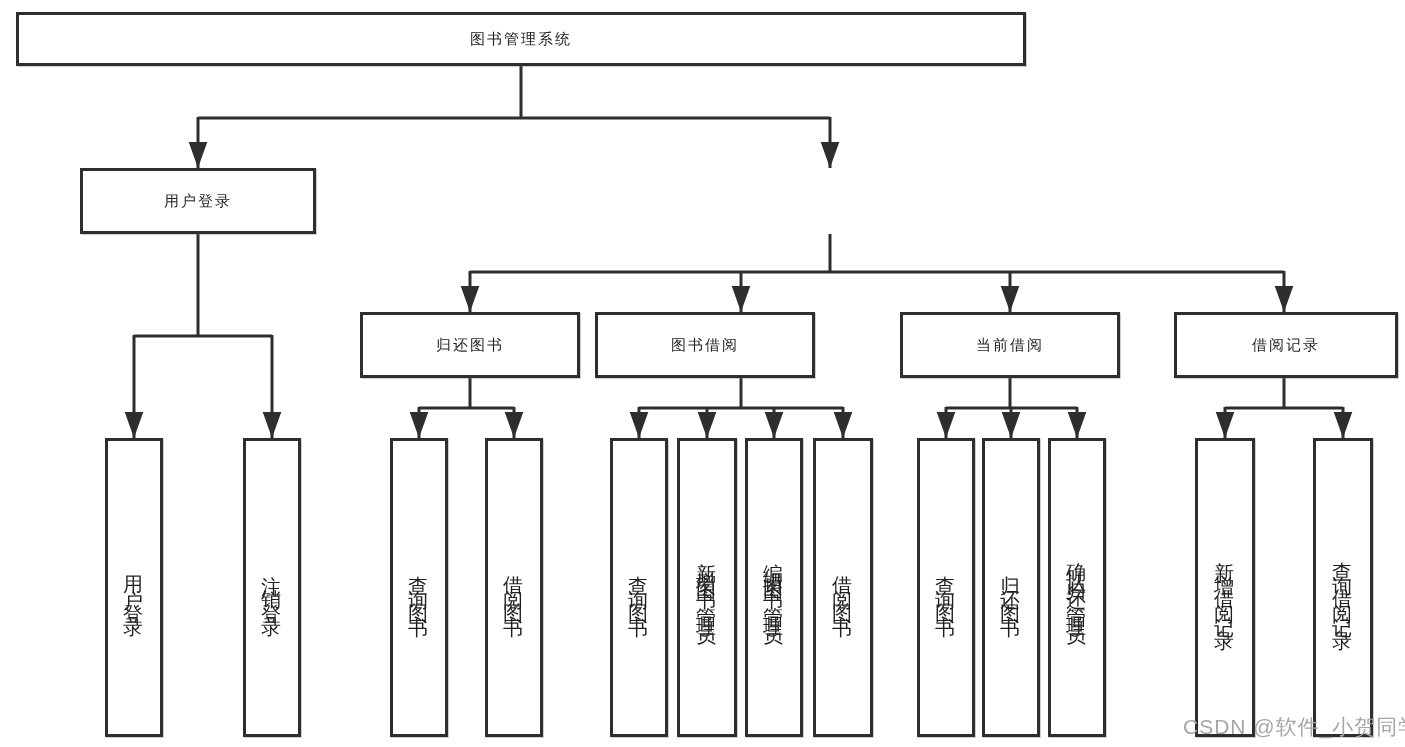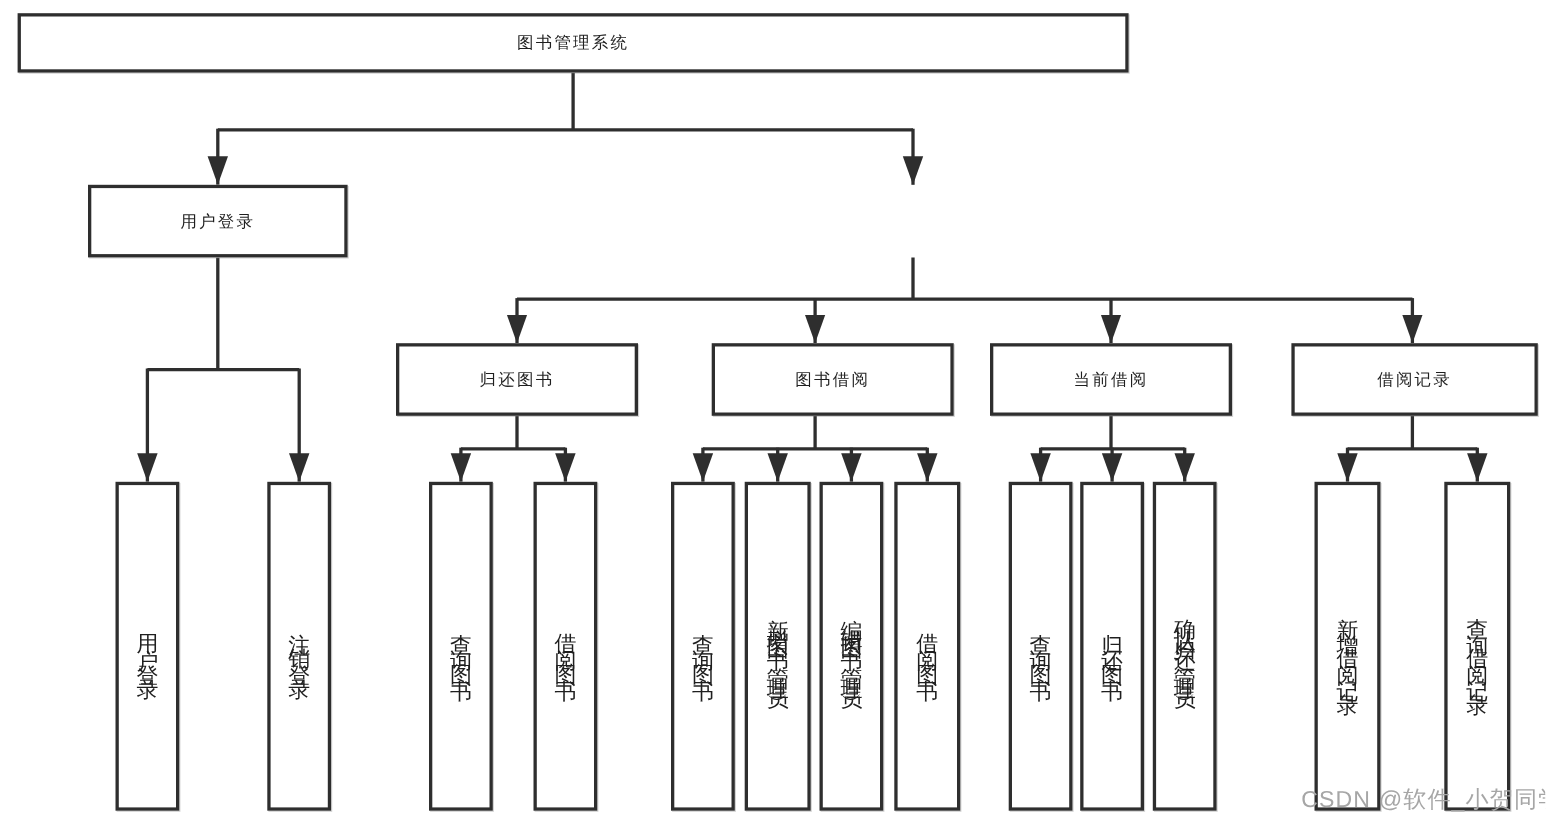--- a/index.html
+++ b/index.html
@@ -105,21 +105,21 @@
     <span class="hlabel">图书管理系统</span>
   </div>
 
   <div class="node" style="left:80px; top:168px; width:236px; height:66px;">
     <span class="hlabel">用户登录</span>
   </div>
 
   <div class="node" style="left:360px; top:312px; width:220px; height:66px;">
     <span class="hlabel">归还图书</span>
   </div>
-  <div class="node" style="left:647px; top:312px; width:220px; height:66px;">
+  <div class="node" style="left:595px; top:312px; width:220px; height:66px;">
     <span class="hlabel">图书借阅</span>
   </div>
   <div class="node" style="left:900px; top:312px; width:220px; height:66px;">
     <span class="hlabel">当前借阅</span>
   </div>
   <div class="node" style="left:1174px; top:312px; width:224px; height:66px;">
     <span class="hlabel">借阅记录</span>
   </div>
 
   <div class="node" style="left:105px; top:438px; width:58px; height:299px;">

